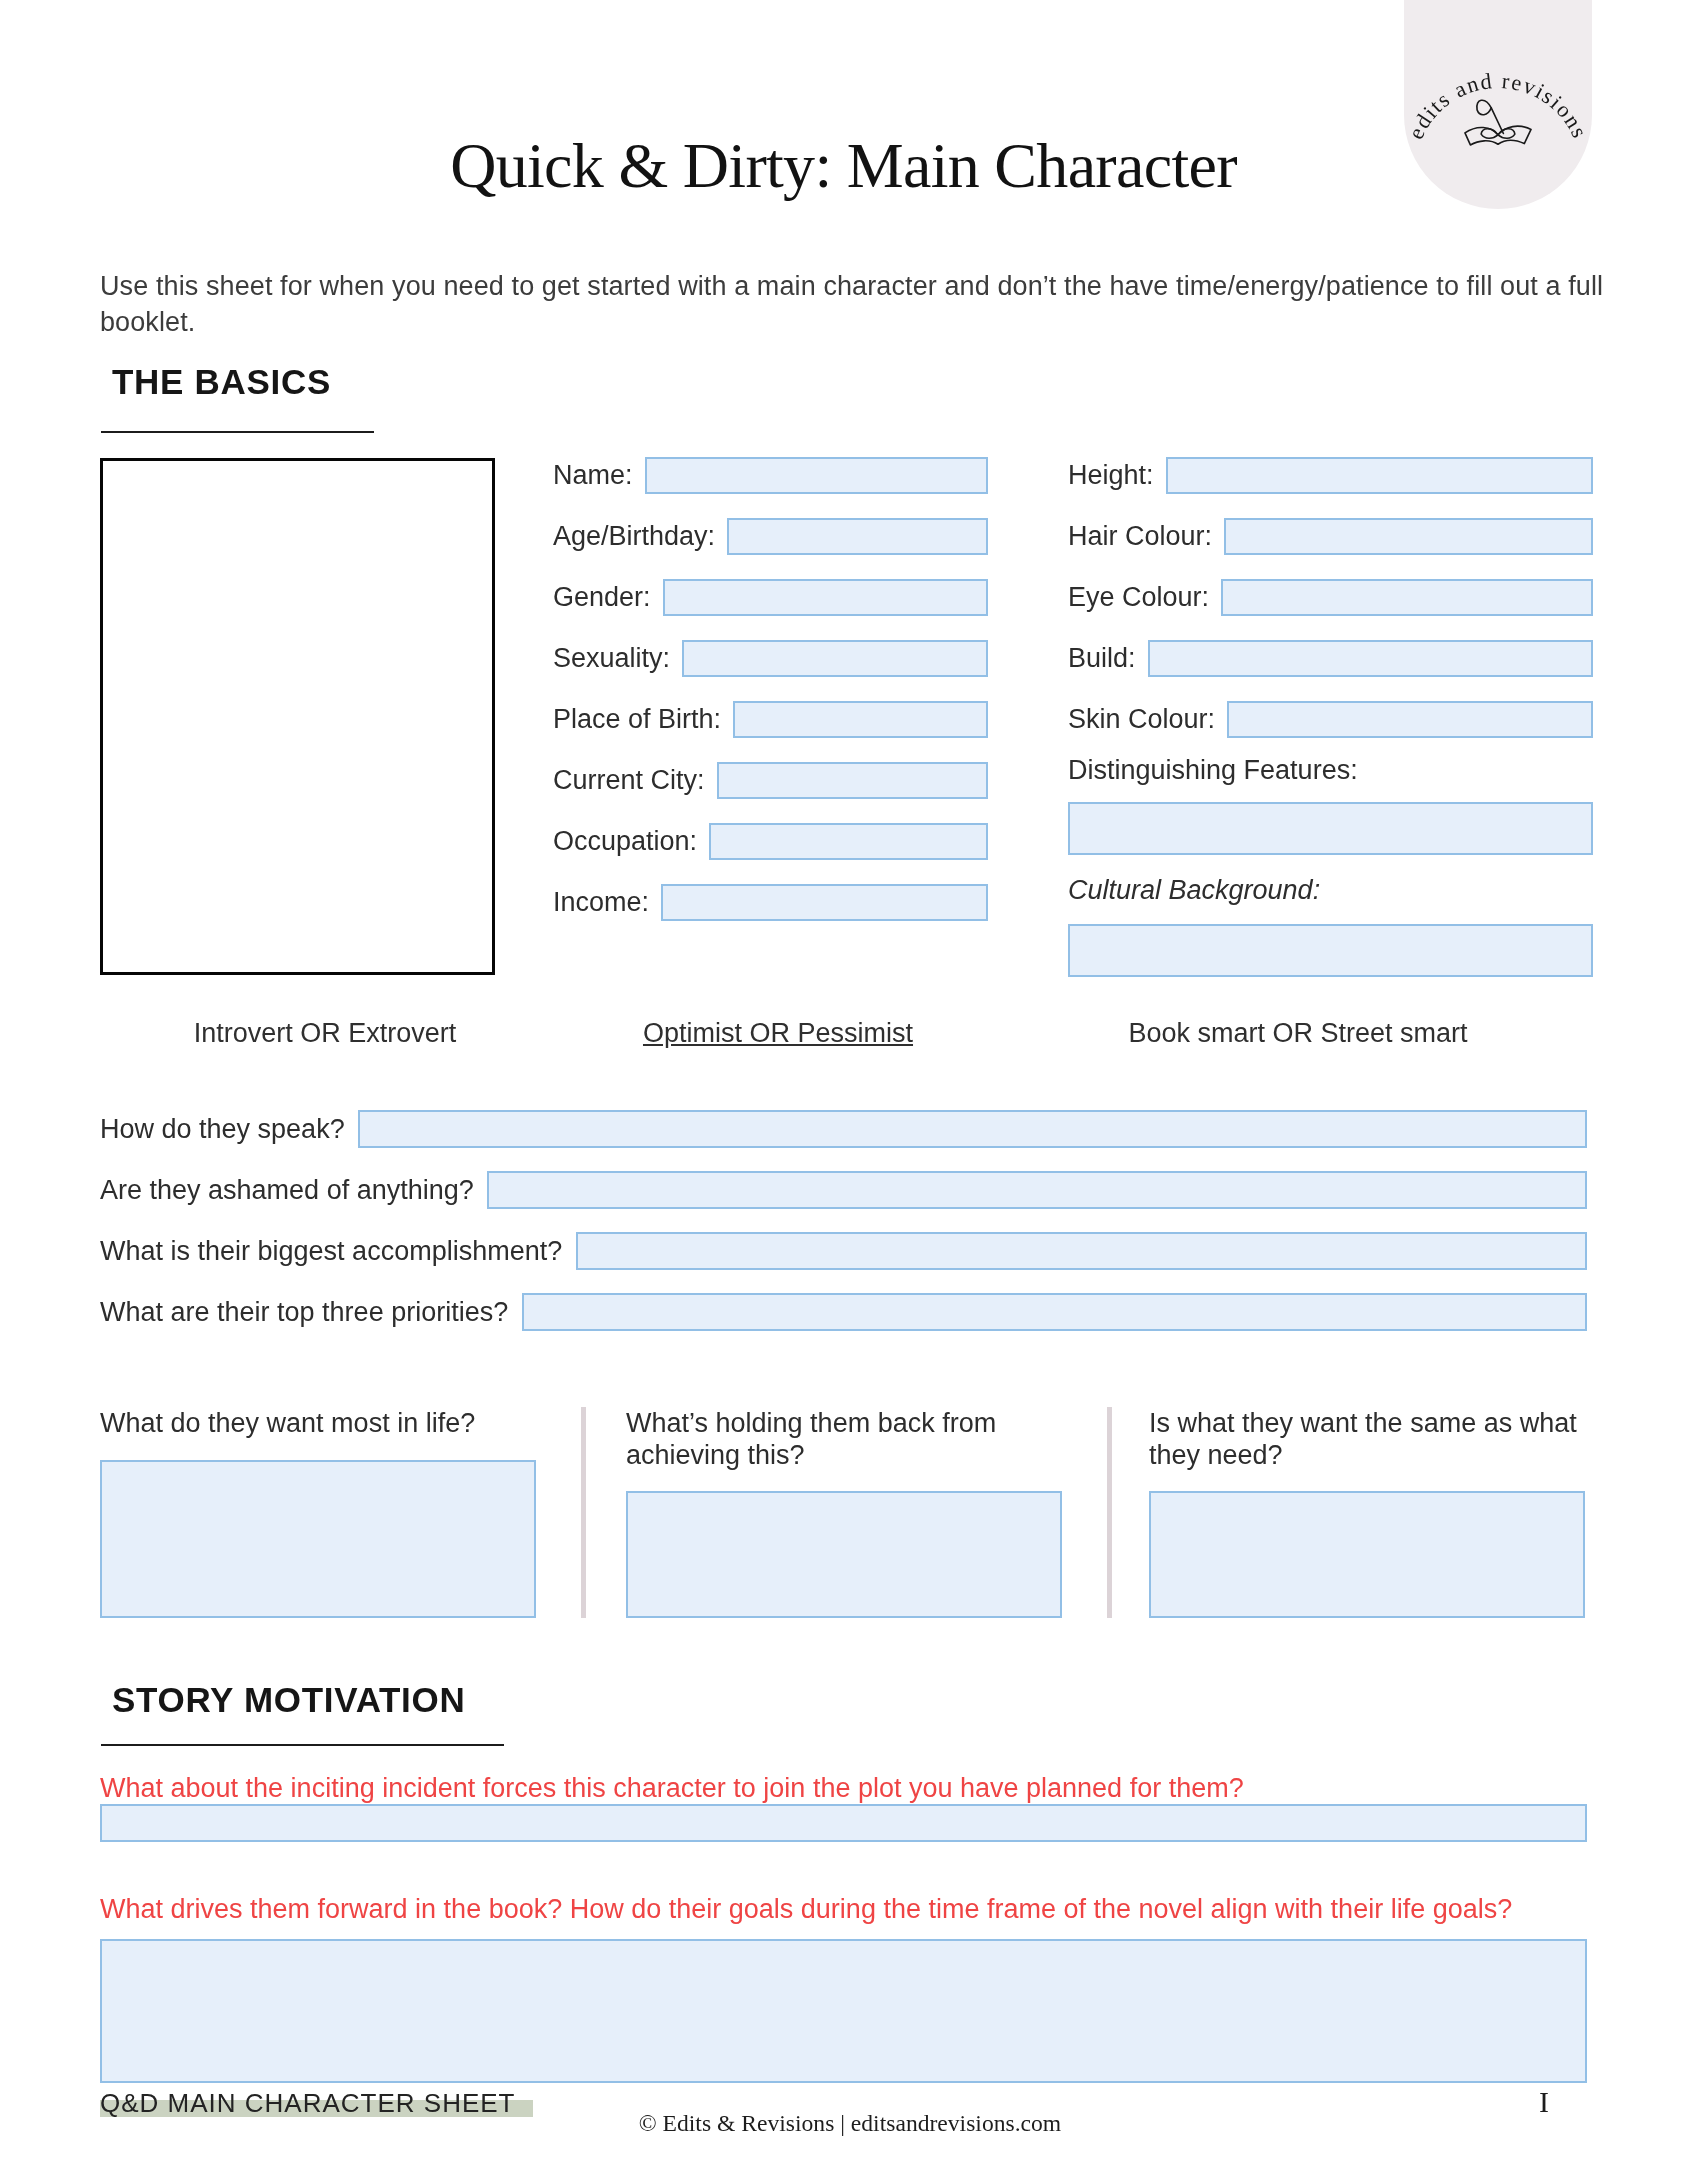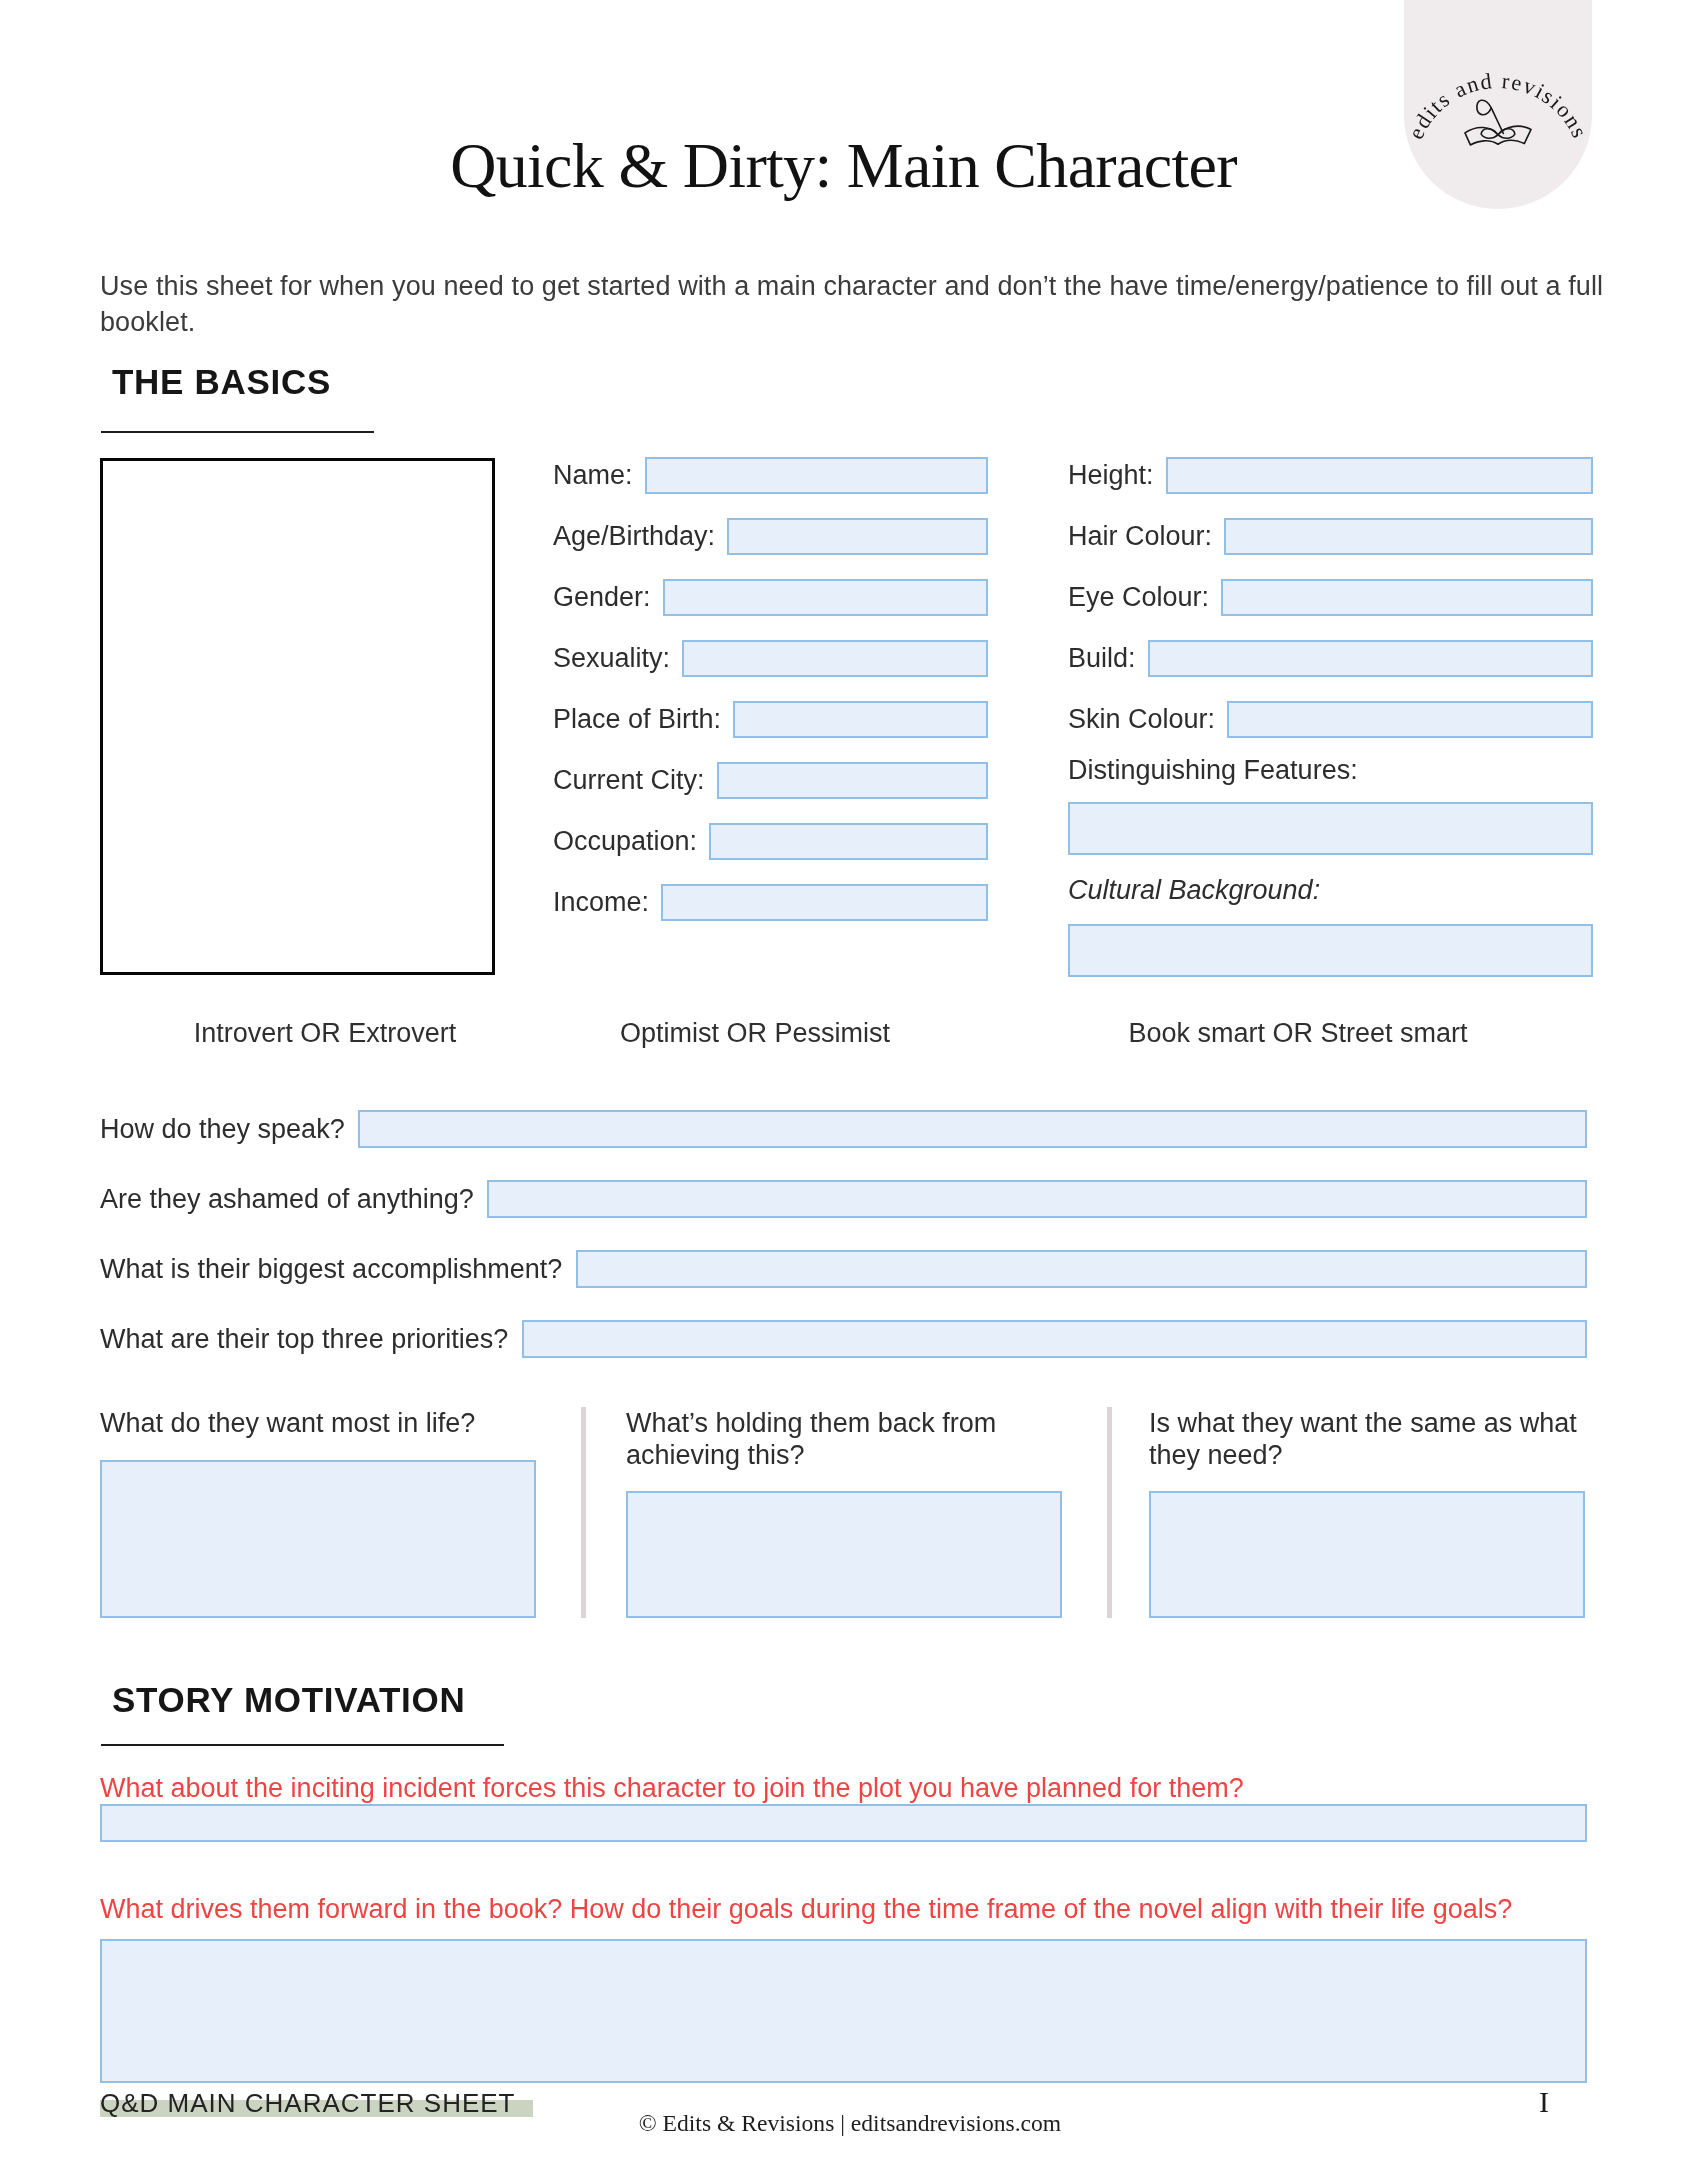--- a/index.html
+++ b/index.html
@@ -56,24 +56,24 @@
   .blk-label{display:block;font-size:27px;color:#2d2d2d;line-height:1.15;}
   .blk-label.first{margin-top:5.4px;}
   .blk-label.second{margin-top:20px;font-style:italic;}
   .blk-box{width:525px;height:53px;margin-top:16px;display:block;}
   .blk-box.second{margin-top:18px;}
   
   .or-item{
     position:absolute;top:1018px;transform:translateX(-50%);
     font-size:27px;color:#2f2f2f;white-space:nowrap;text-align:right;
   }
-  .or1{left:325px;} .or2{left:755px;} .or3{left:1298px;}
+  .or1{left:325px;} .or2{left:778px;text-decoration:underline;} .or3{left:1298px;}
   
   .questions{position:absolute;left:100px;top:1110px;width:1487px;}
-  .qrow{display:flex;align-items:center;height:38px;margin-bottom:32px;}
+  .qrow{display:flex;align-items:center;height:38px;margin-bottom:23px;}
   .qrow label{margin-right:13.5px;white-space:nowrap;font-size:27px;color:#2d2d2d;}
   .qrow input{flex:1;min-width:0;height:38px;}
   
   .want-row{position:absolute;left:100px;top:1407px;width:1487px;height:211px;}
   .want-col{position:absolute;top:0;width:436px;height:211px;display:flex;flex-direction:column;}
   .wc1{left:0;} .wc2{left:526px;} .wc3{left:1049px;}
   .want-col .wq{font-size:27px;line-height:1.2;color:#2d2d2d;}
   .want-col textarea{margin-top:auto;width:436px;}
   .wb1{height:158px;} .wb2{height:127px;} .wb3{height:127px;}
   .vdiv{position:absolute;top:0;width:4.7px;height:211px;background:#dcd3d7;}

